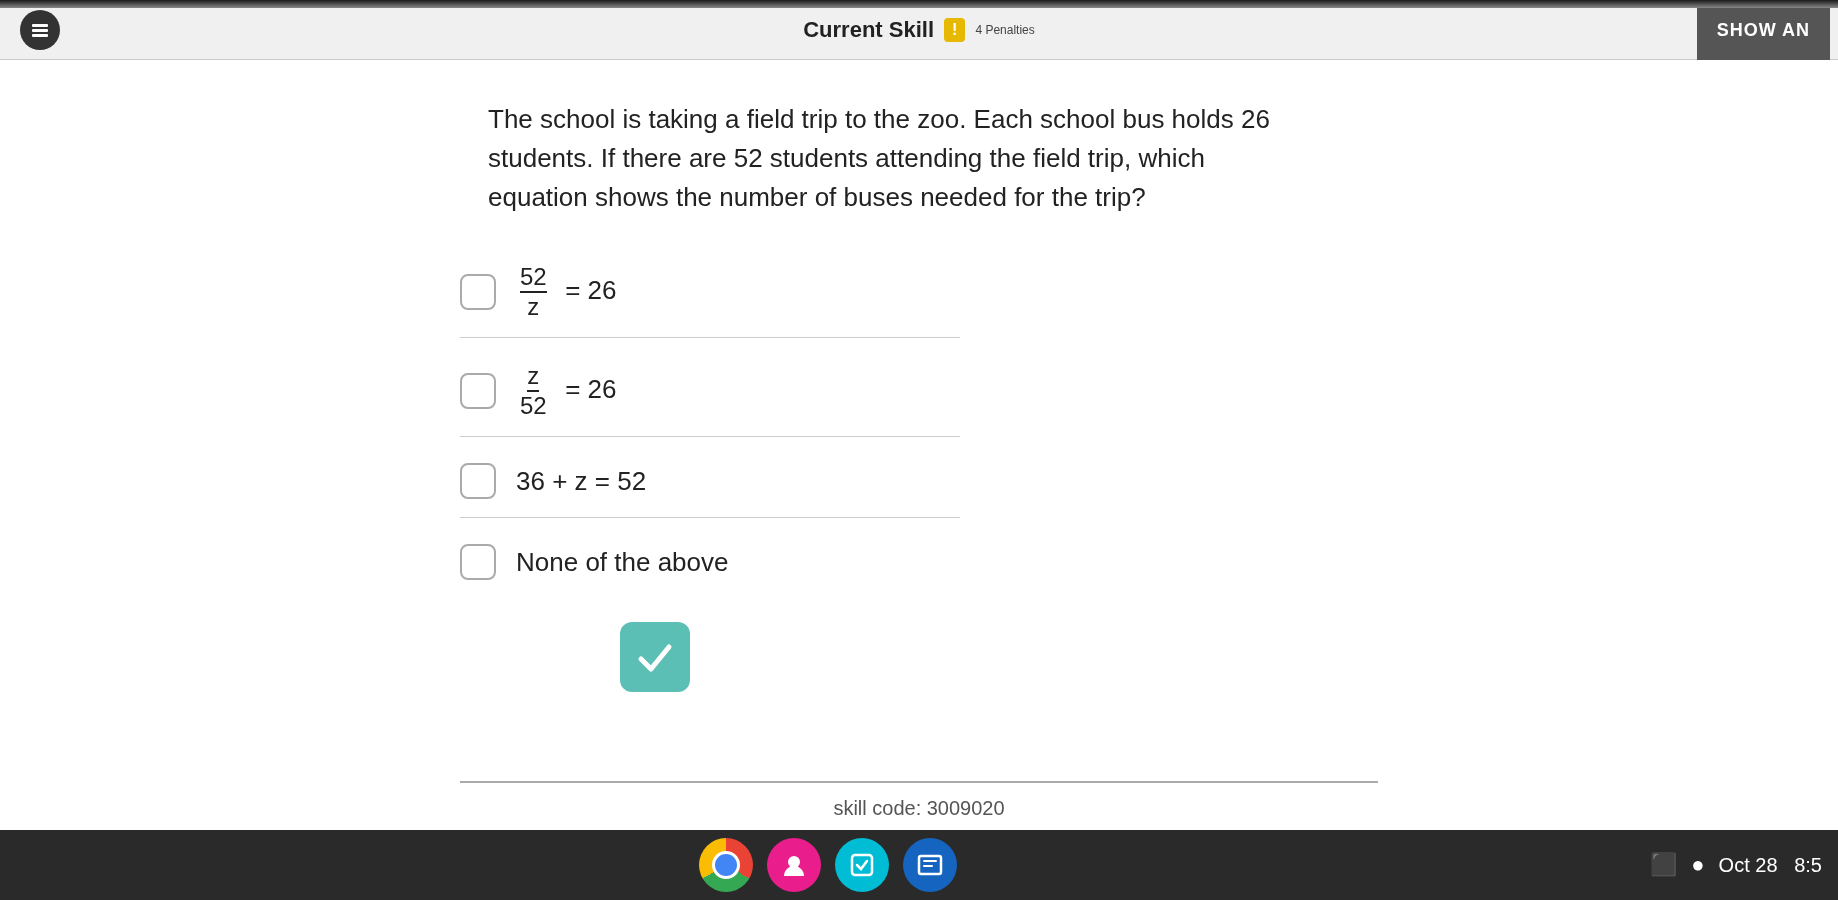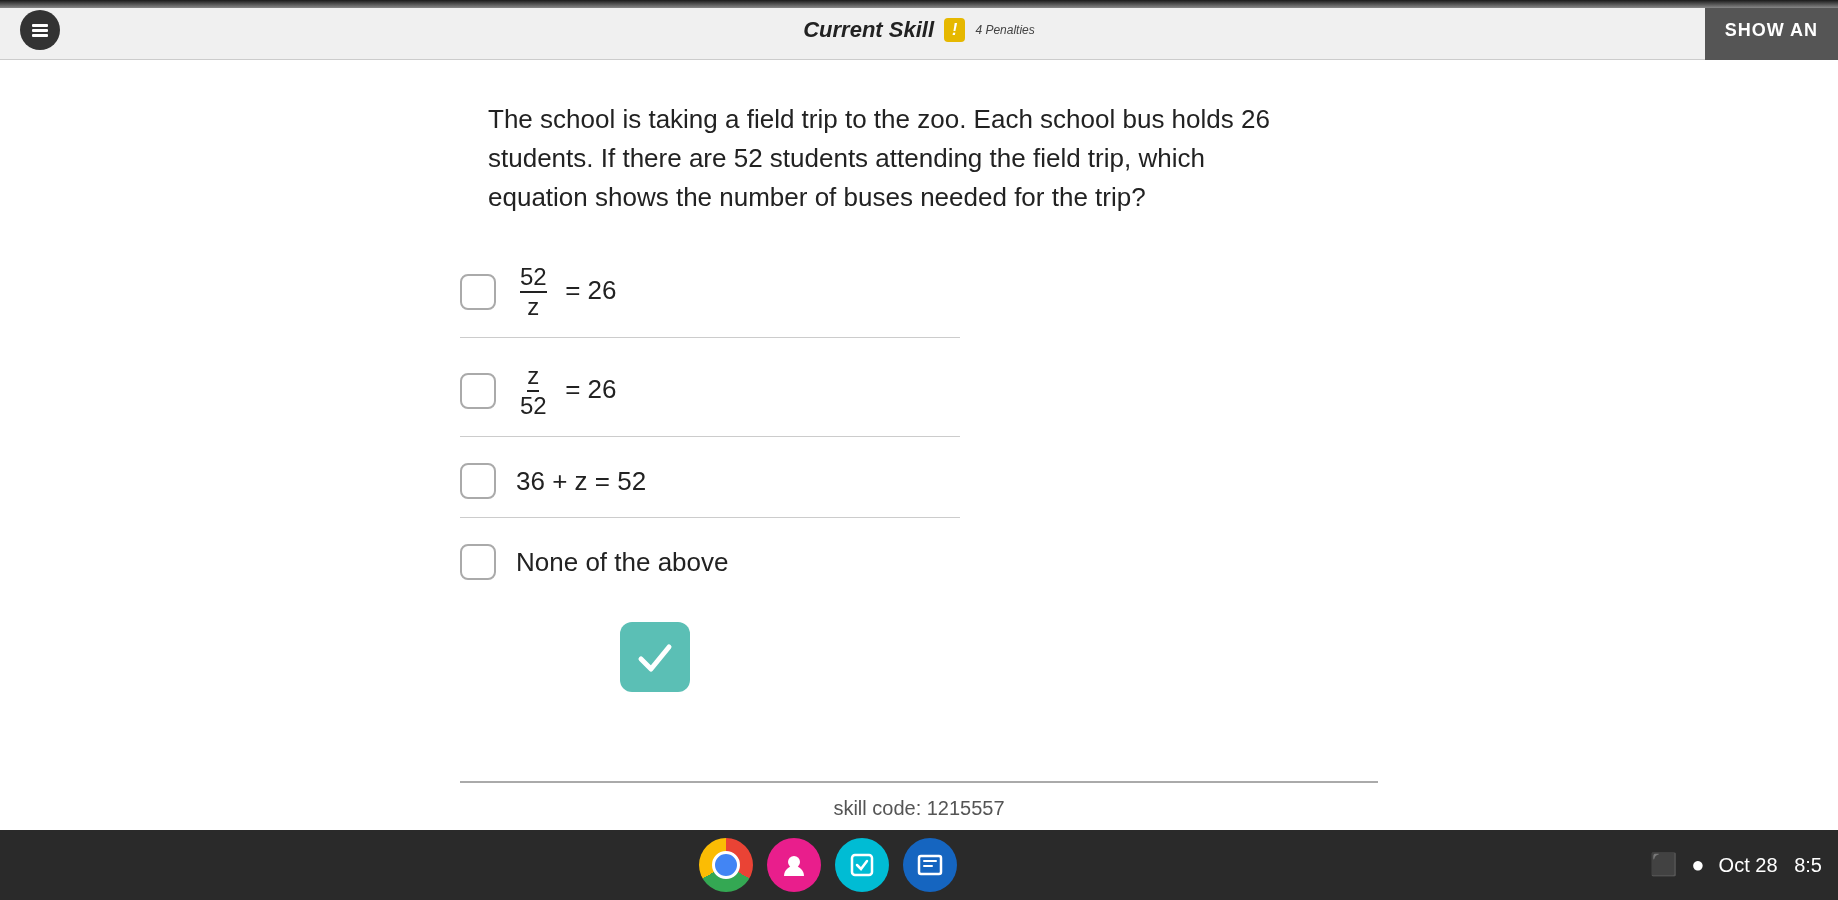--- a/index.html
+++ b/index.html
@@ -34,21 +34,20 @@
       border-radius: 50%;
       display: flex;
       align-items: center;
       justify-content: center;
     }
 
     .current-skill-area {
       display: flex;
       align-items: center;
       gap: 10px;
-      font-style: italic;
     }
 
     .current-skill-label {
       font-size: 22px;
       font-weight: bold;
       color: #222;
     }
 
     .penalty-badge {
       background: #e6b800;
@@ -59,21 +58,21 @@
       border-radius: 4px;
     }
 
     .penalties-text {
       font-size: 12px;
       color: #444;
     }
 
     .show-answer-btn {
       position: absolute;
-      right: 0;
+      right: 8px;
       top: 0;
       height: 60px;
       background: #555;
       color: #fff;
       font-size: 18px;
       font-weight: bold;
       padding: 0 20px;
       border: none;
       cursor: pointer;
       letter-spacing: 1px;
@@ -339,21 +338,21 @@
     <button class="submit-btn">
       <svg viewBox="0 0 40 40" fill="none" xmlns="http://www.w3.org/2000/svg">
         <polyline points="6,22 16,32 34,10" stroke="white" stroke-width="5" stroke-linecap="round" stroke-linejoin="round"></polyline>
       </svg>
     </button>
   </div>
 
   <div style="padding: 0 460px;">
     <div style="width:100%; height:2px; background:#aaa;"></div>
   </div>
-  <div class="skill-code">skill code: 1215557</div>
+  <div class="skill-code">skill code: 3009020</div>
 </div>
 
 <div class="taskbar">
   <div class="taskbar-icons">
 
     <div class="taskbar-icon chrome-icon"></div>
 
     <div class="taskbar-icon taskbar-icon-pink" style="display:flex;align-items:center;justify-content:center;">
       <svg width="30" height="30" viewBox="0 0 30 30" fill="white">
         <circle cx="15" cy="12" r="6"></circle>

